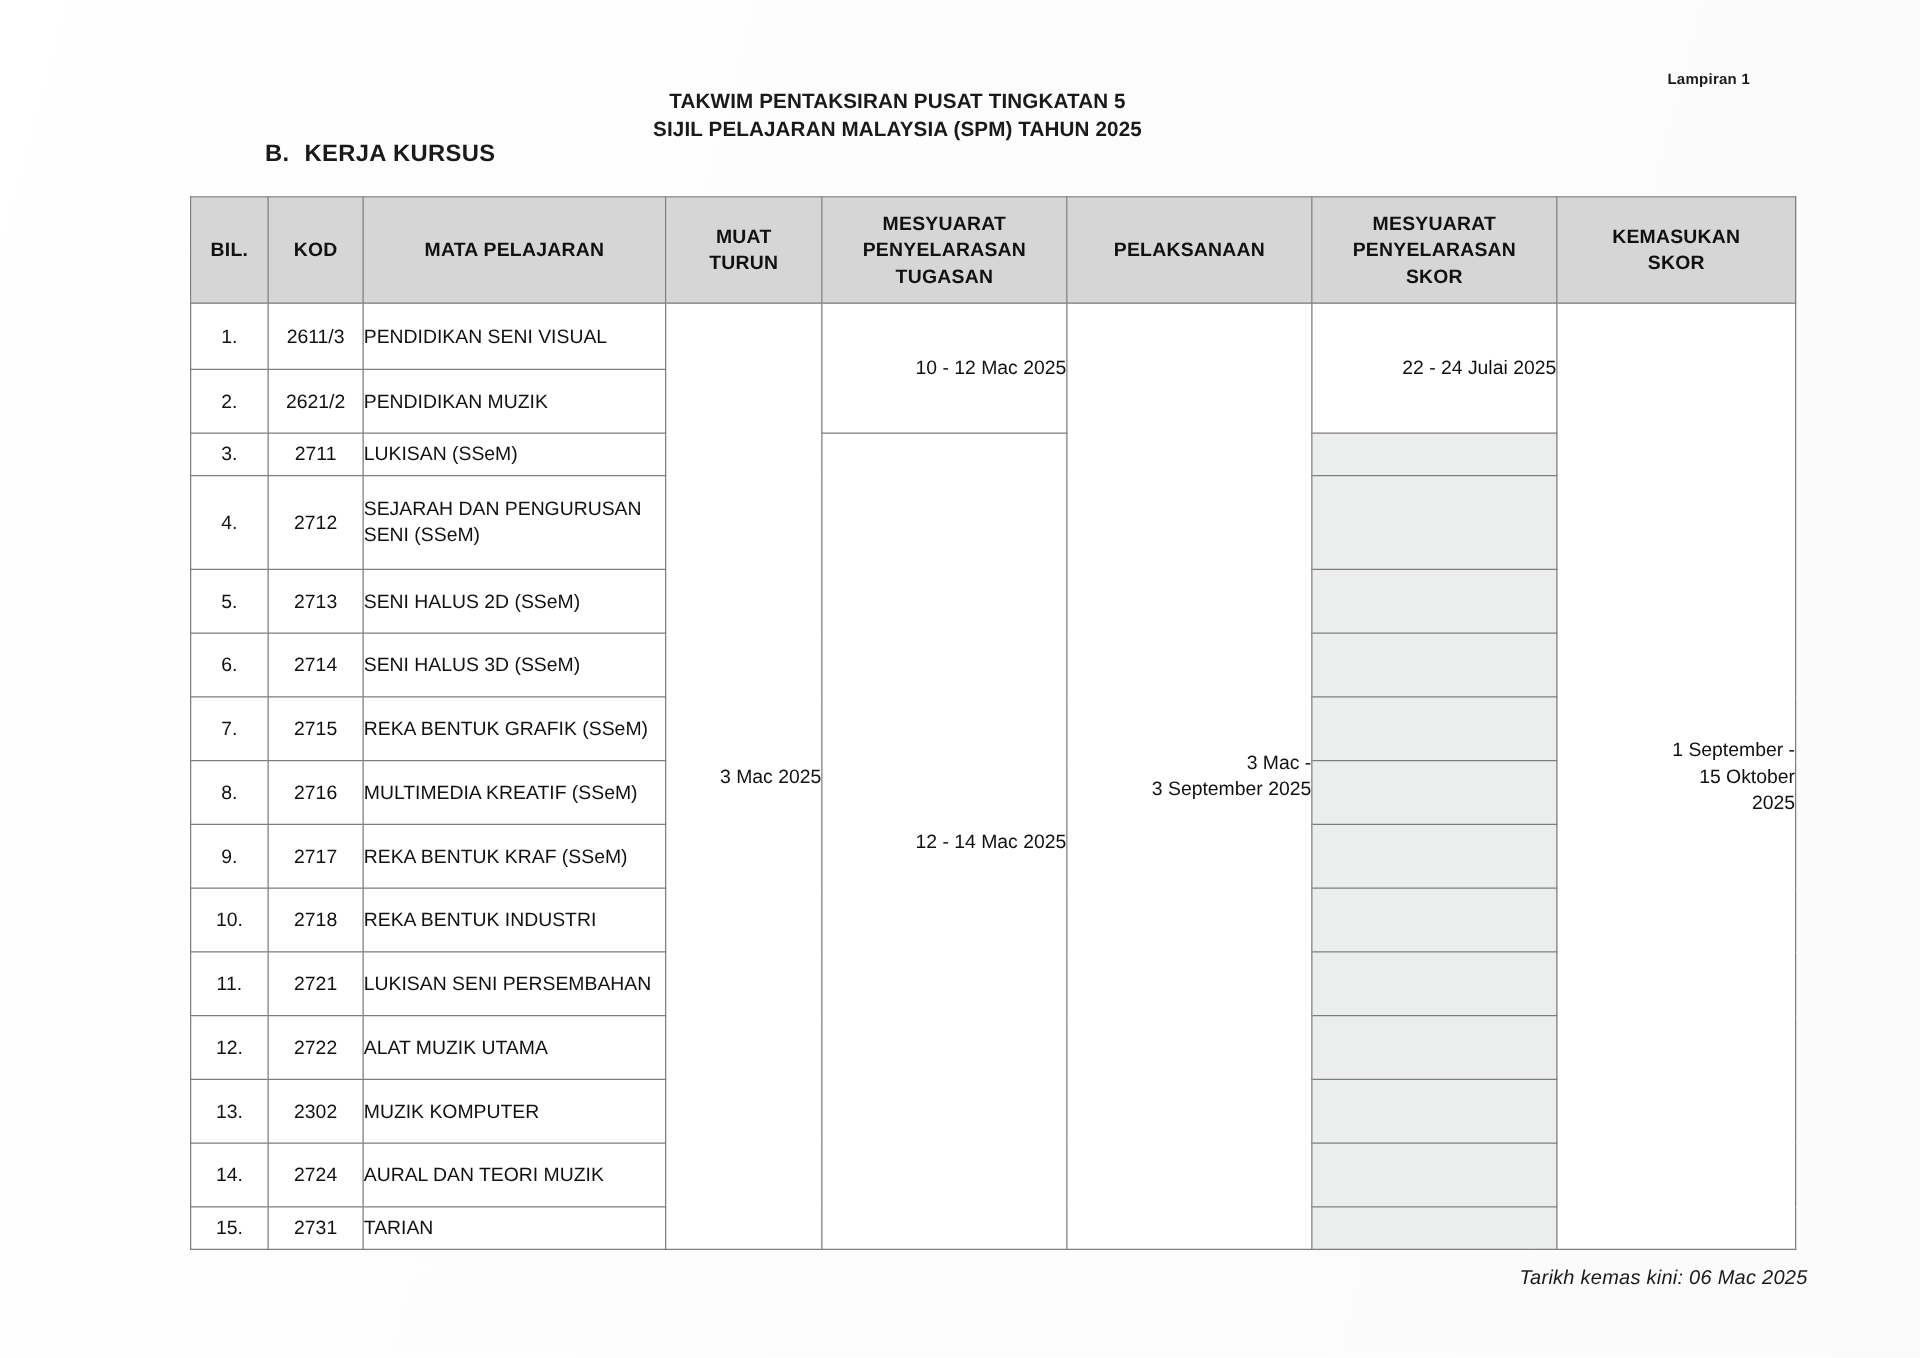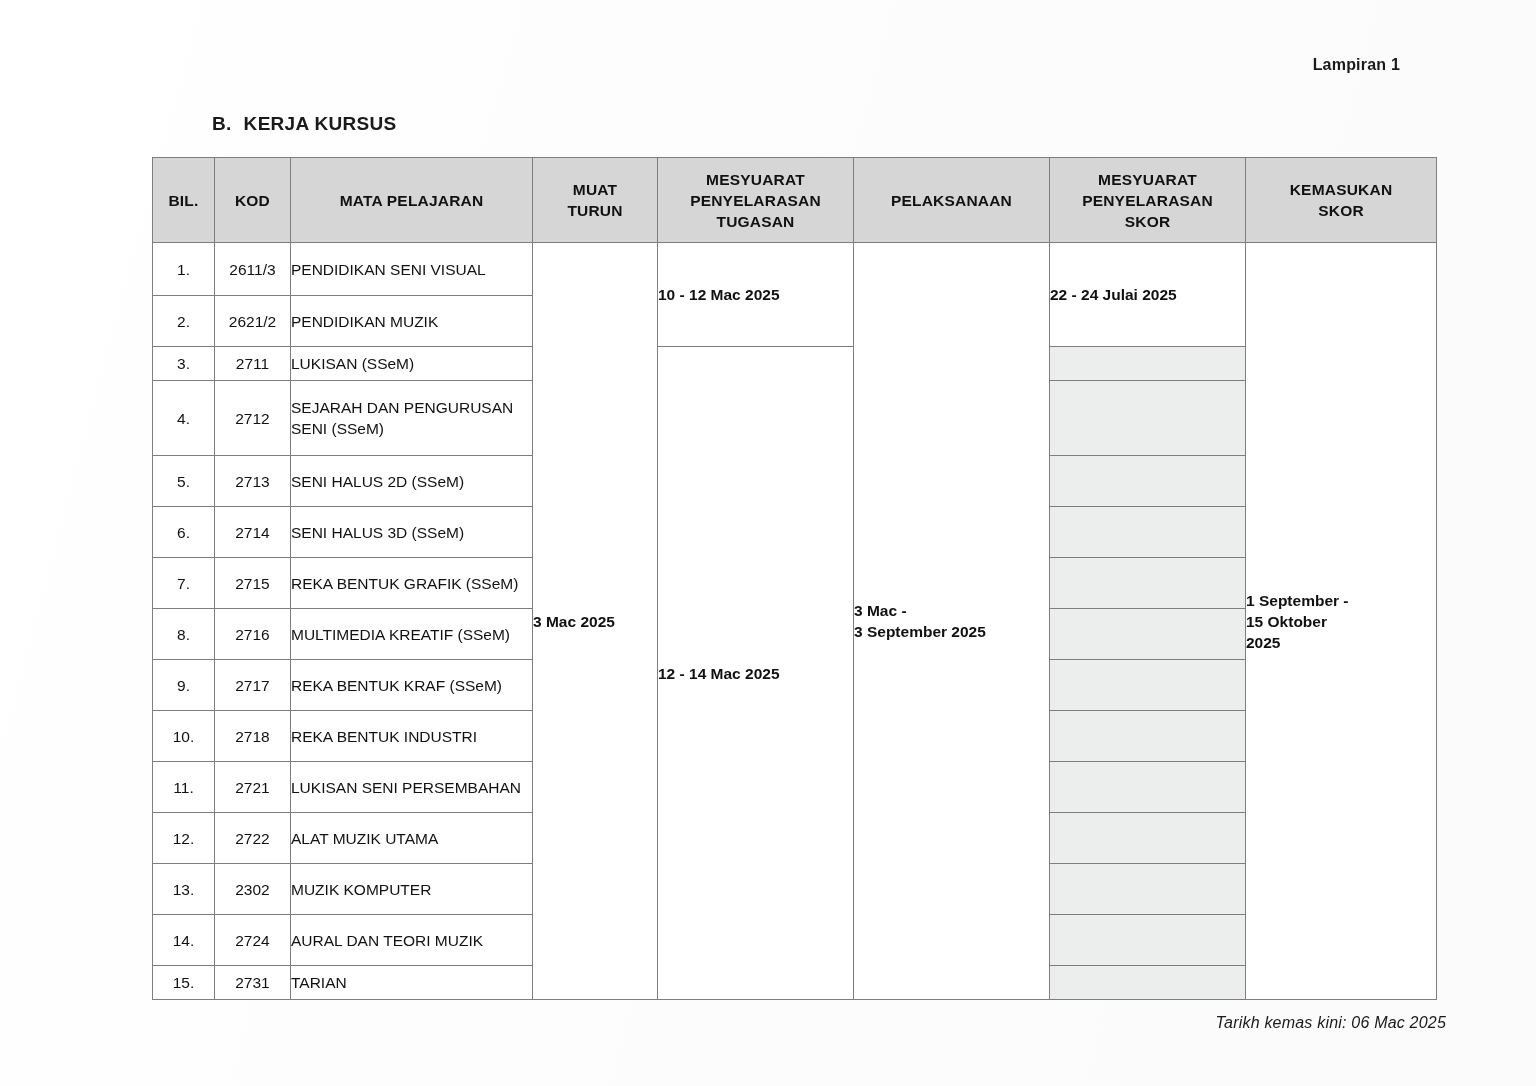--- a/index.html
+++ b/index.html
@@ -31,21 +31,21 @@
     z-index: 1;
     width: 1536px;
     height: 1086px;
   }
 
   
   .lampiran {
     position: absolute;
     top: 56px;
     right: 136px;
-    font-size: 16px;
+    font-size: 12px;
     font-weight: bold;
     letter-spacing: 0.2px;
     white-space: nowrap;
   }
 
   .doc-title {
     position: absolute;
     top: 70px;
     left: 0;
     width: 1536px;
@@ -120,24 +120,23 @@
     text-align: center;
     font-size: 15.5px;
   }
   td.cell-mp {
     text-align: left;
     padding: 4px 6px 4px 10px;
     line-height: 22px;
     margin-top: 36px;
   }
   td.cell-date {
-    text-align: left;
+    text-align: right;
     vertical-align: middle;
     line-height: 24px;
-    font-weight: bold;
   }
   td.cell-blank-shade {
     background: #eceded;
     height: 0;
   }
 
   
   tr.r-h1 td { height: 52px; }
   tr.r-h2 td { height: 50px; }
   tr.r-h-short td { height: 33px; }
@@ -158,20 +157,24 @@
 </style>
 </head>
 <body>
 
 <div class="scan-tint"></div>
 
 <div class="page">
 
   <div class="lampiran">Lampiran 1</div>
 
+  <div class="doc-title">
+    <span class="t-line l1">TAKWIM PENTAKSIRAN PUSAT TINGKATAN 5</span>
+    <span class="t-line l2">SIJIL PELAJARAN MALAYSIA (SPM) TAHUN 2025</span>
+  </div>
 
   <div class="section-label">
     <span class="sec-letter">B.</span><span>KERJA KURSUS</span>
   </div>
 
   <div class="tbl-wrap">
     <table class="takwim">
       <colgroup>
         <col class="c-bil">
           <col class="c-kod">

